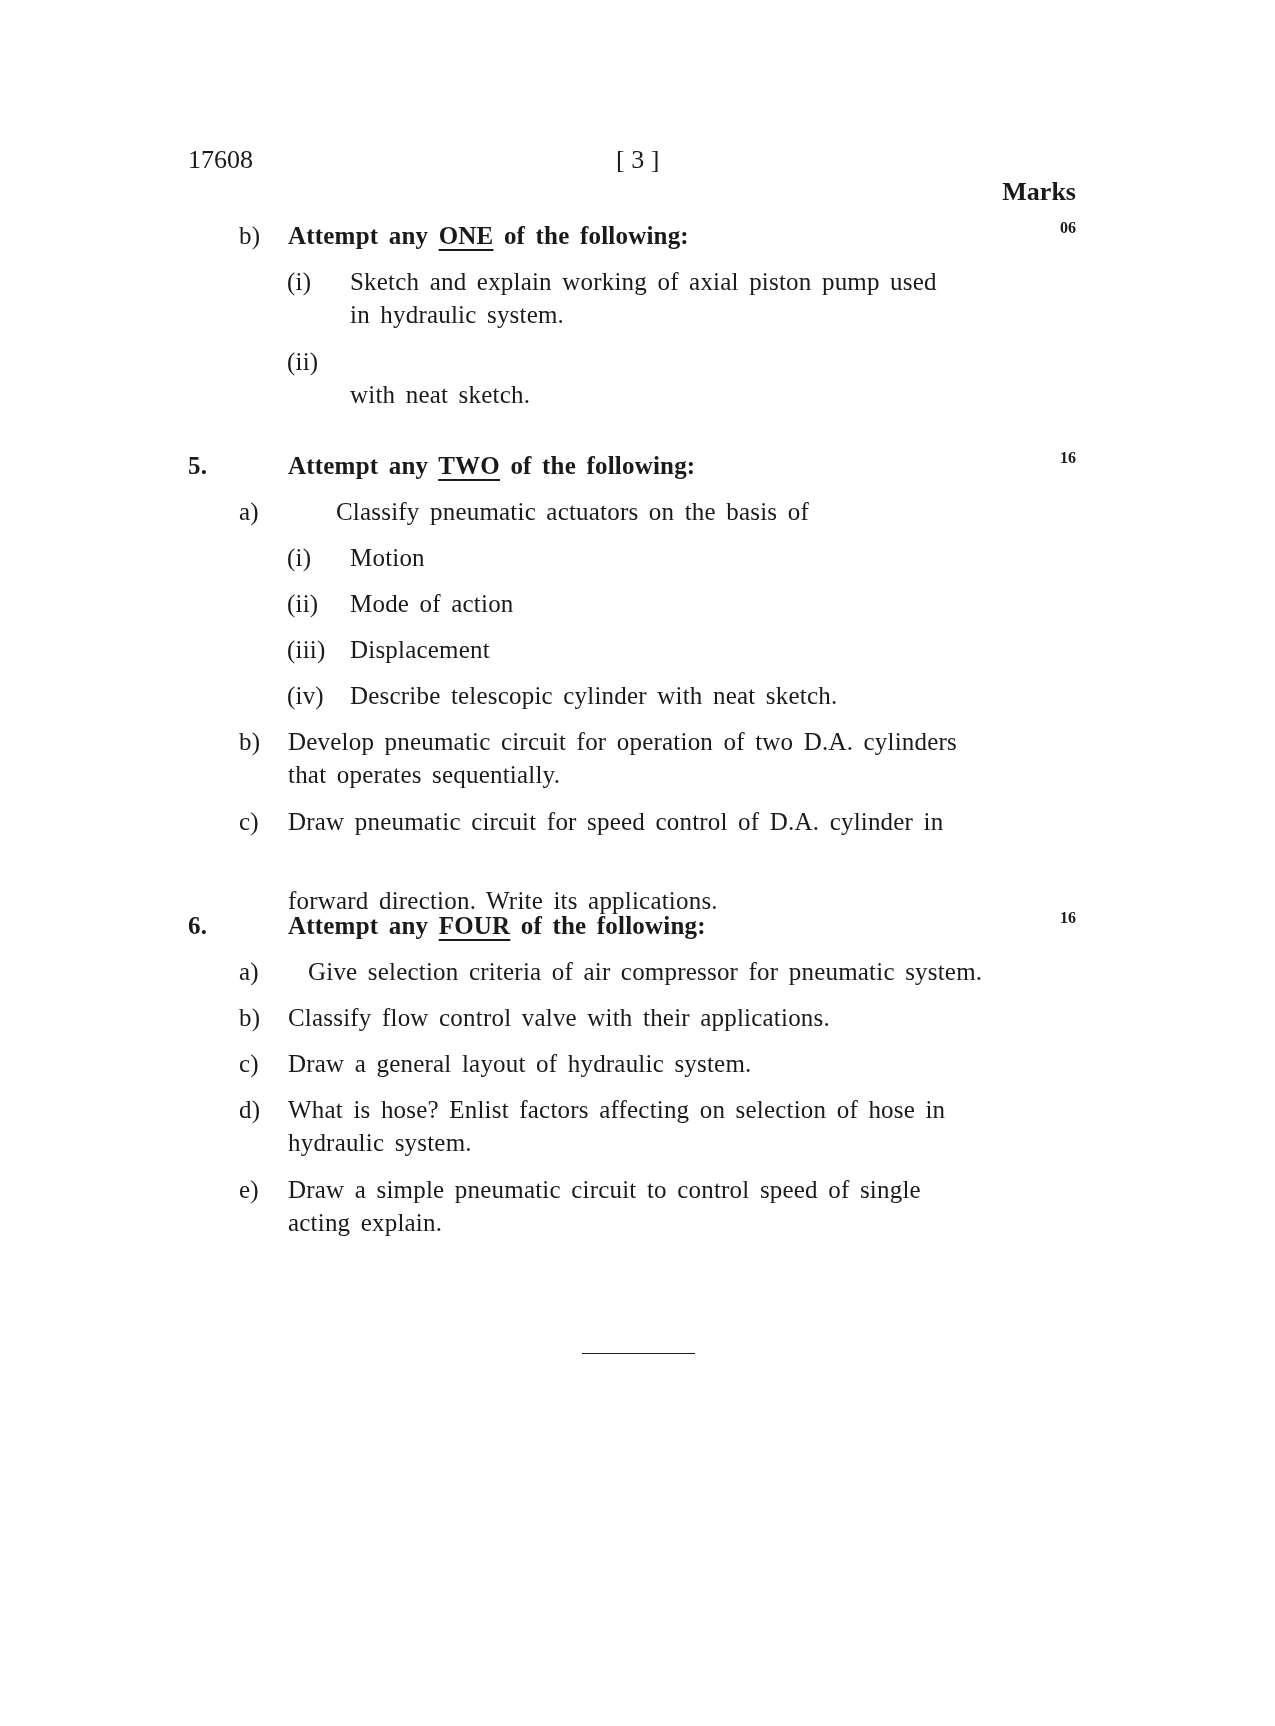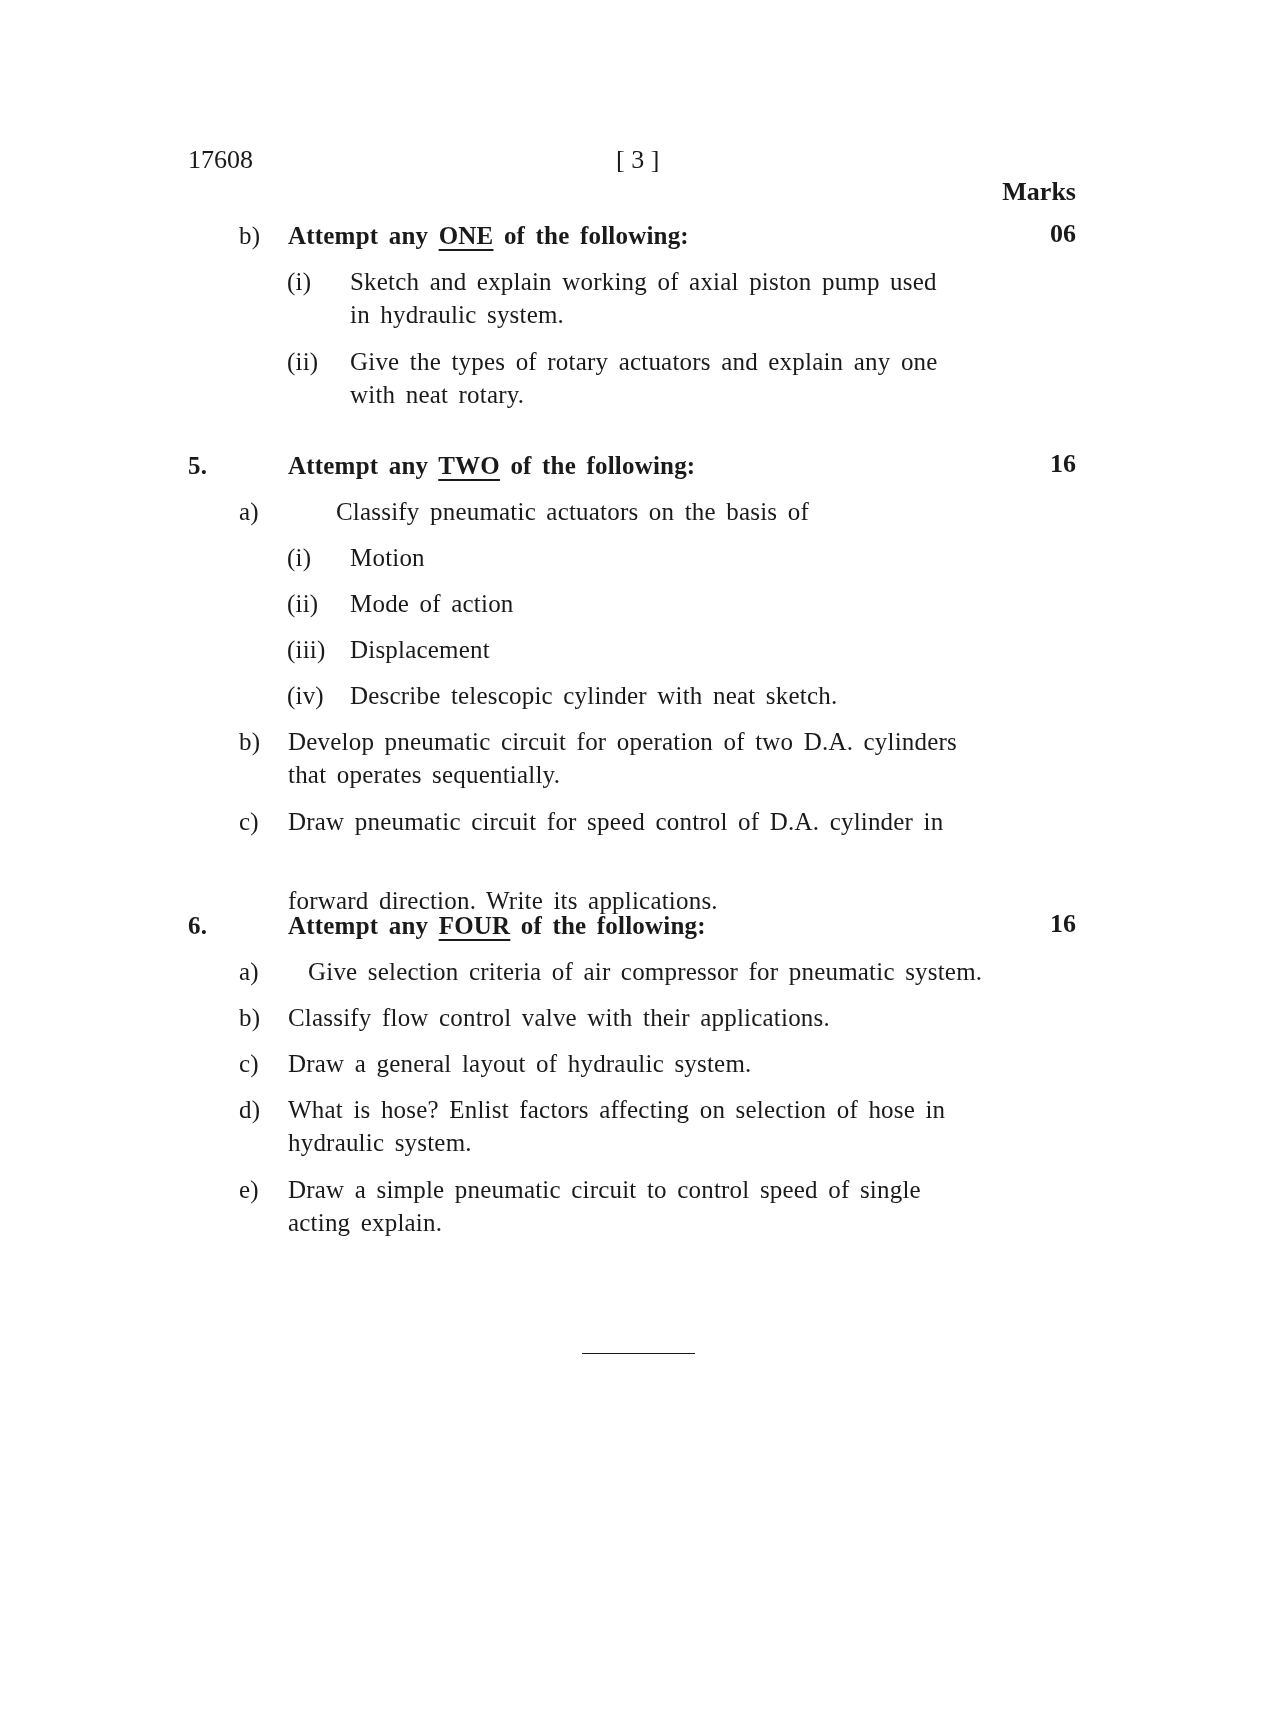--- a/index.html
+++ b/index.html
@@ -29,21 +29,21 @@
     }
     .bold { font-weight: bold; }
     .u {
       text-decoration: underline;
       text-underline-offset: 5px;
       text-decoration-thickness: 1.5px;
     }
     .hdr-code { left: 188px; top: 145px; font-size: 26px; }
     .hdr-page { left: 616px; top: 145px; font-size: 26px; }
     .marks-head { right: 186px; top: 177px; font-size: 26px; font-weight: bold; }
-    .mark { right: 186px; font-size: 26px; font-weight: bold; }
+    .mark { right: 186px; font-size: 16px; font-weight: bold; }
     .qnum { left: 188px; }
     .sublabel { left: 239px; }
     .roman { left: 287px; }
     .roman-text { left: 350px; }
     .item-text { left: 288px; }
     .divider {
       position: absolute;
       left: 582px;
       top: 1353px;
       width: 113px;
@@ -64,22 +64,21 @@
   <div class="abs txt bold" style="left:288px; top:219px;">
     <span>Attempt any </span><span class="u">ONE</span><span> of the following:</span>
   </div>
   <div class="abs mark" style="top:219px;">06</div>
 
   <div class="abs txt roman" style="top:265px;">(i)</div>
   <div class="abs txt roman-text" style="top:265px;">Sketch and explain working of axial piston pump used</div>
   <div class="abs txt roman-text" style="top:298px;">in hydraulic system.</div>
 
   <div class="abs txt roman" style="top:345px;">(ii)</div>
-  <div class="abs txt roman-text" style="top:345px;">Give the types of rotary actuators and explain any one</div>
-  <div class="abs txt roman-text" style="top:378px;">with neat rotary.</div>
+  <div class="abs txt roman-text" style="top:378px;">with neat sketch.</div>
 
   <div class="abs txt bold qnum" style="top:449px;">5.</div>
   <div class="abs txt bold" style="left:288px; top:449px;">
     <span>Attempt any </span><span class="u">TWO</span><span> of the following:</span>
   </div>
   <div class="abs mark" style="top:449px;">16</div>
 
   <div class="abs txt sublabel" style="top:495px;">a)</div>
   <div class="abs txt item-text" style="top:495px;margin-left:48px;">Classify pneumatic actuators on the basis of</div>
 

